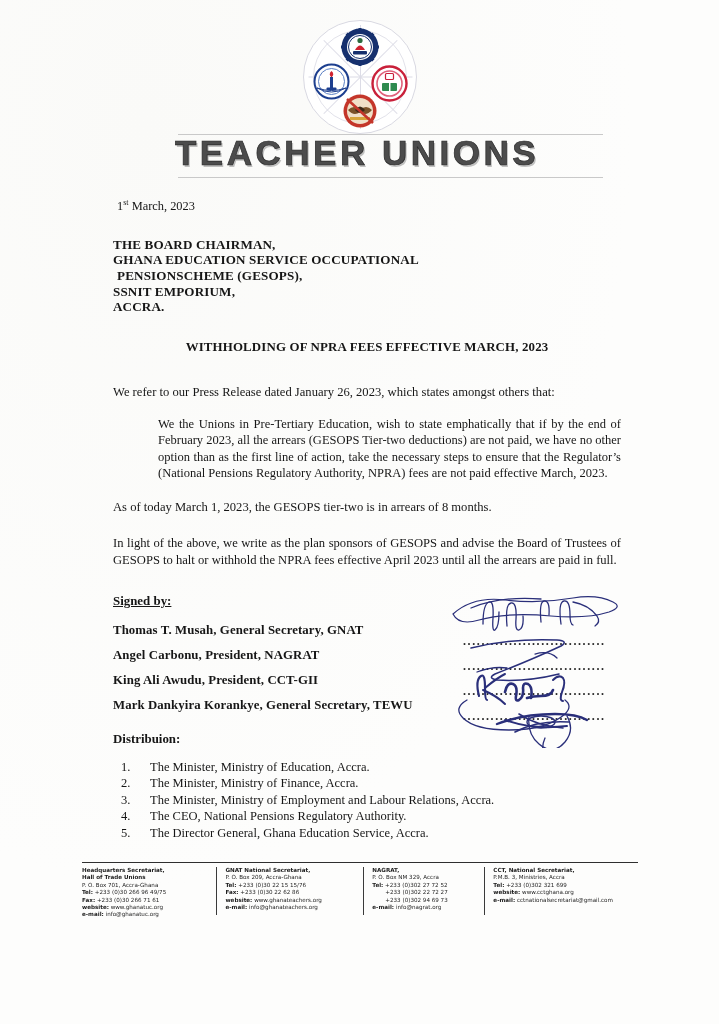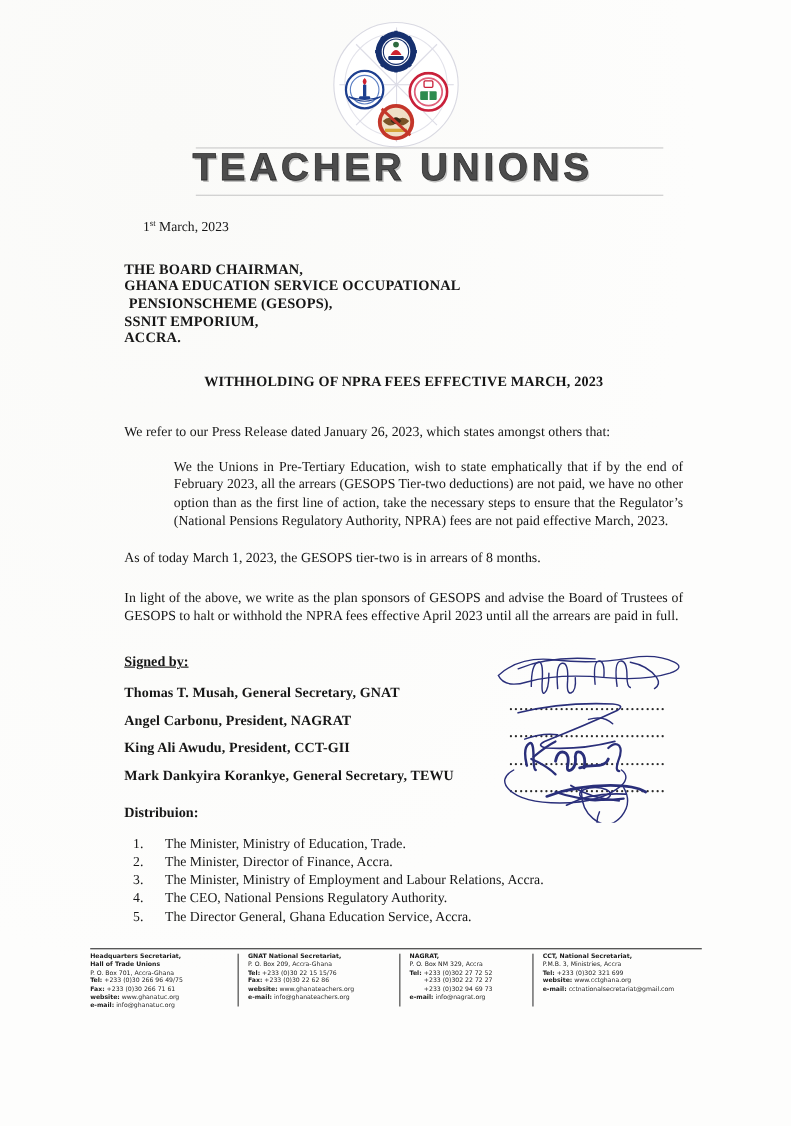--- a/index.html
+++ b/index.html
@@ -112,21 +112,21 @@
   .body {
     position: absolute;
     left: 113px;
     top: 198px;
     width: 508px;
     font-size: 12.6px;
     line-height: 1.35;
   }
   .date {
     font-size: 12.4px;
-    margin: 0 0 22px 17px;
+    margin: 0 0 22px 4px;
   }
   .date sup { font-size: 8px; vertical-align: super; }
 
   .addressee {
     font-weight: 700;
     font-size: 13.1px;
     line-height: 15.6px;
     letter-spacing: 0.15px;
     margin: 0 0 24px 0;
   }
@@ -368,22 +368,22 @@
       <span>King Ali Awudu, President, CCT-GII</span>
       <span class="sig-dots">...............................</span>
     </div>
     <div class="sig-row r4">
       <span>Mark Dankyira Korankye, General Secretary, TEWU</span>
       <span class="sig-dots">...............................</span>
     </div>
 
     <div class="dist-head">Distribuion:</div>
     <ul class="dist-list">
-      <li><span class="num">1.</span><span>The Minister, Ministry of Education, Trade.</span></li>
-      <li><span class="num">2.</span><span>The Minister, Director of Finance, Accra.</span></li>
+      <li><span class="num">1.</span><span>The Minister, Ministry of Education, Accra.</span></li>
+      <li><span class="num">2.</span><span>The Minister, Ministry of Finance, Accra.</span></li>
       <li><span class="num">3.</span><span>The Minister, Ministry of Employment and Labour Relations, Accra.</span></li>
       <li><span class="num">4.</span><span>The CEO, National Pensions Regulatory Authority.</span></li>
       <li><span class="num">5.</span><span>The Director General, Ghana Education Service, Accra.</span></li>
     </ul>
   </div>
 
   <svg class="signature-ink" viewBox="0 0 230 160">
     <g fill="none" stroke="#2a2f7a" stroke-width="1.3" stroke-linecap="round">
 
       <path d="M8 26 q20 -18 52 -14 q34 4 68 -2 q24 -4 40 4 q10 5 -4 10 q-22 7 -58 4 q-44 -4 -72 4 q-20 6 -26 -6Z" stroke-width="1.2"></path>

